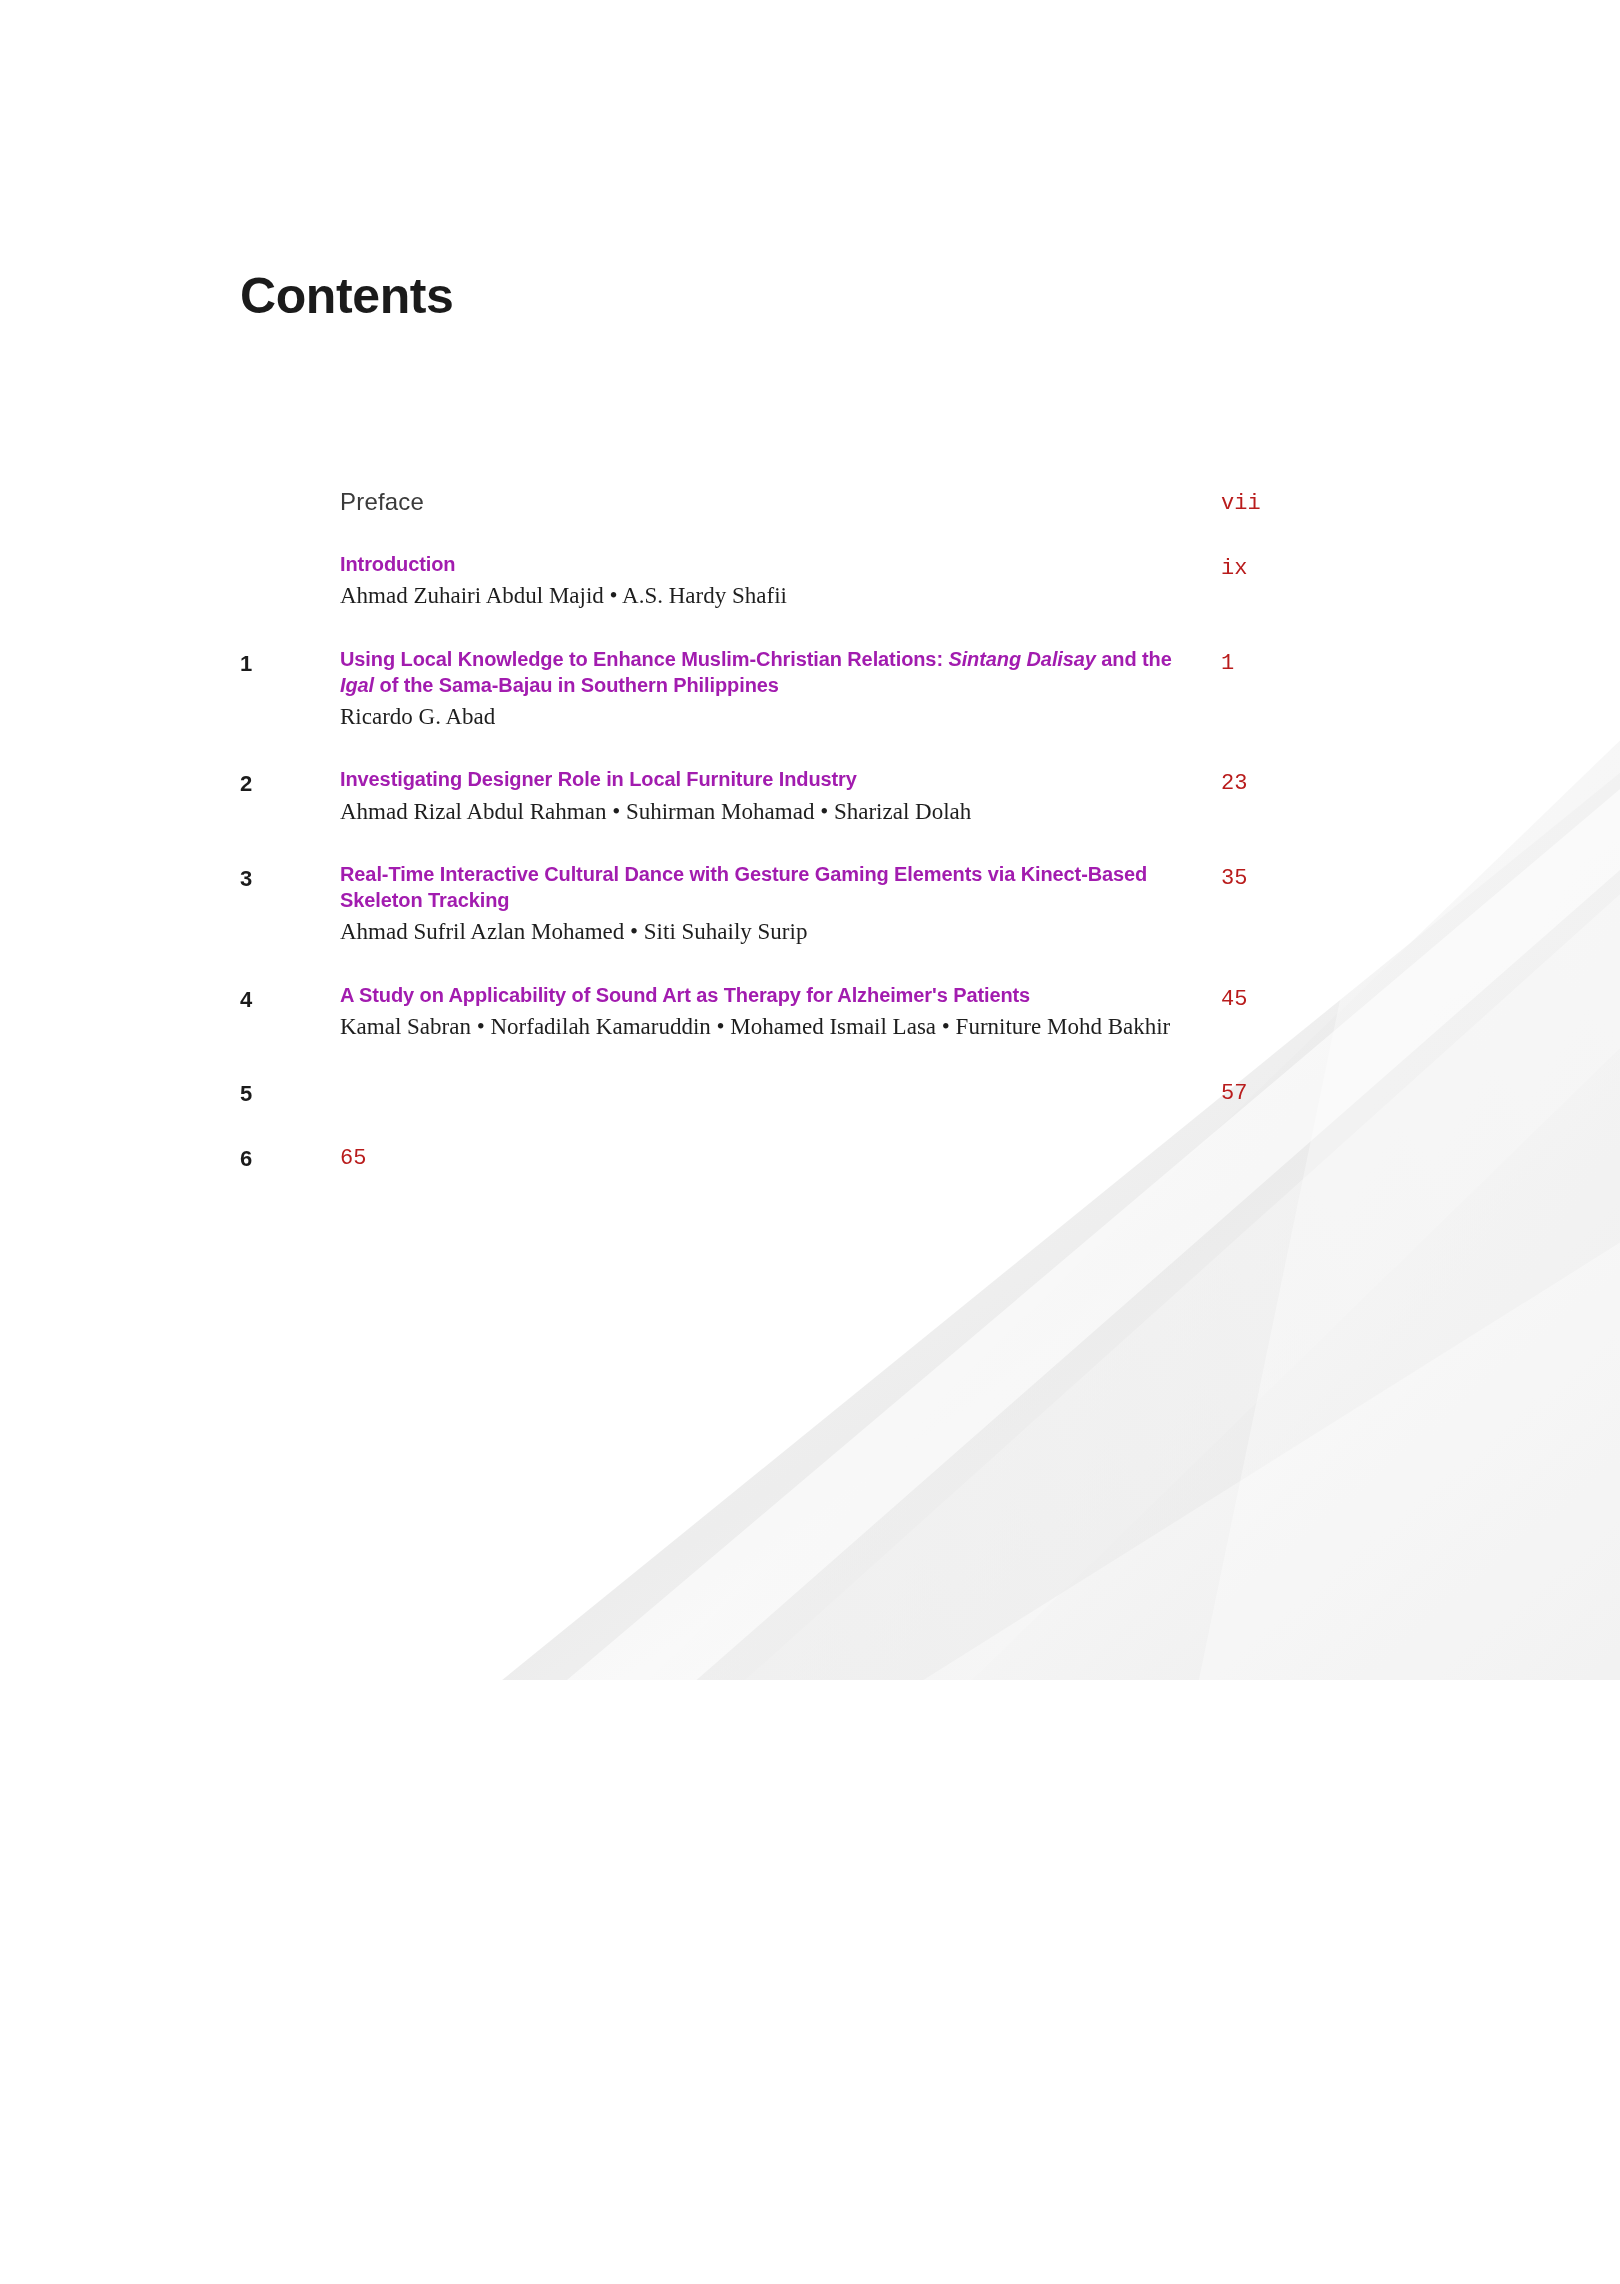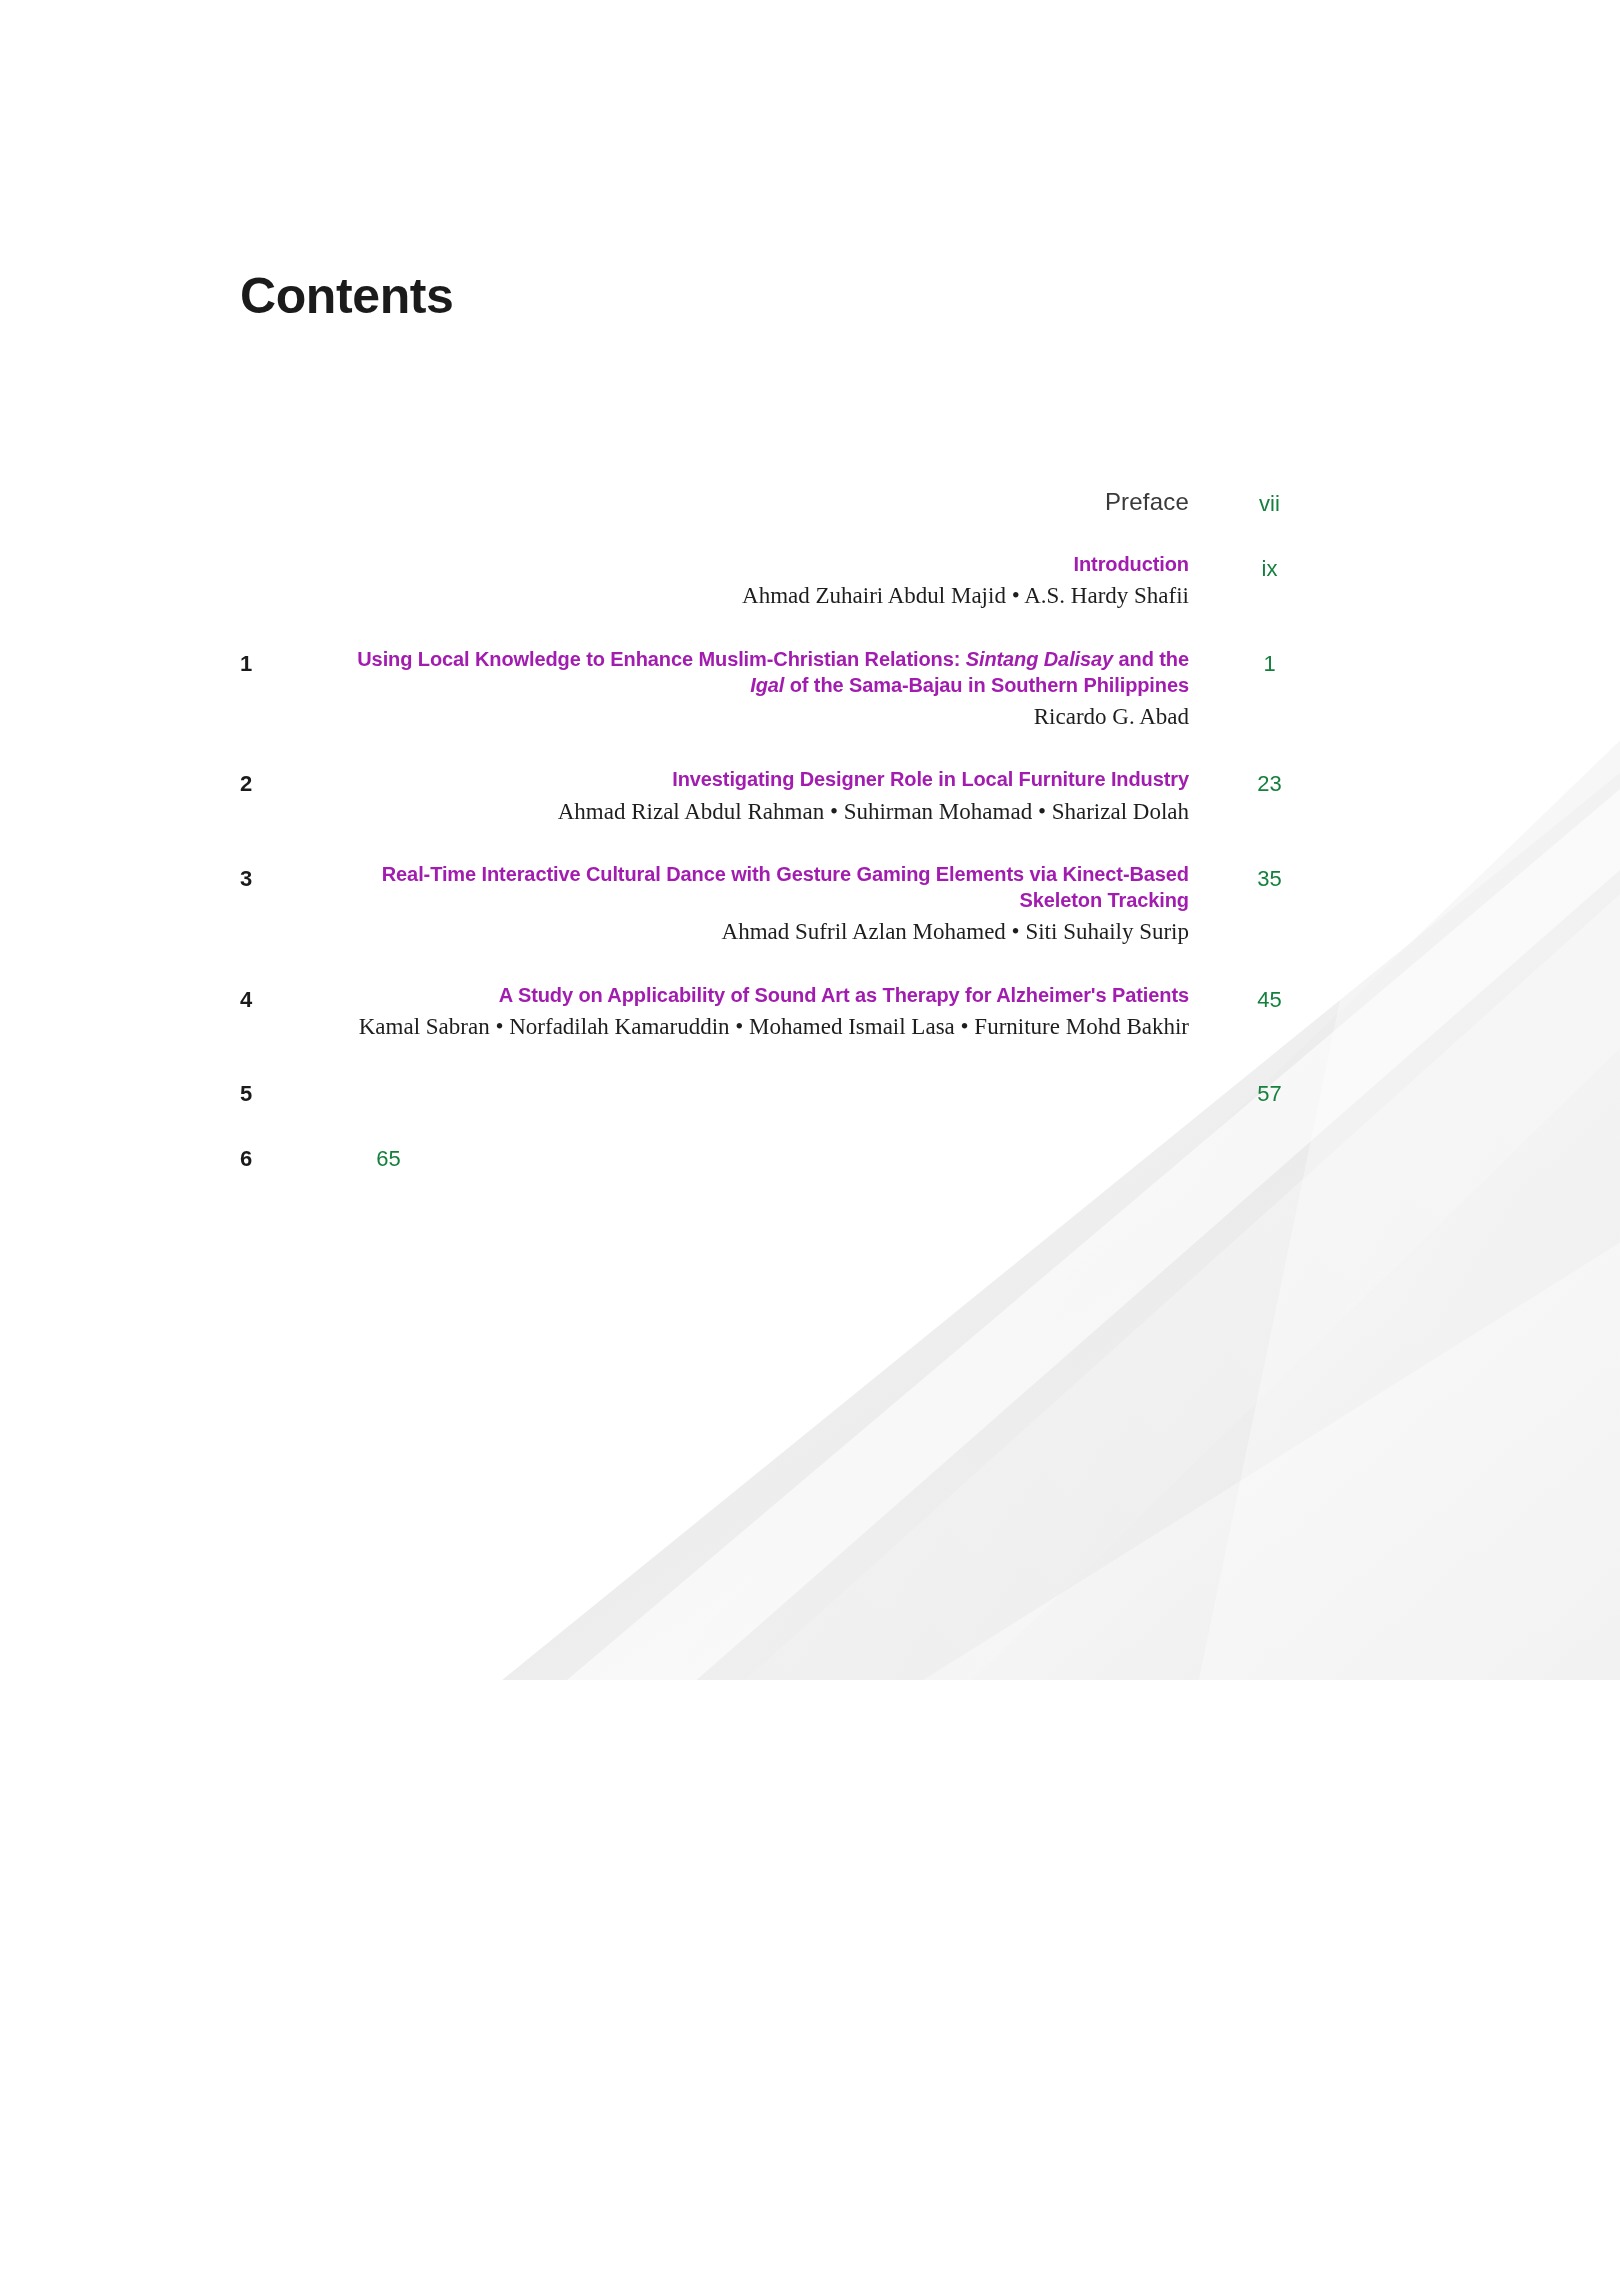--- a/index.html
+++ b/index.html
@@ -70,30 +70,30 @@
     font-size: 22px;
     font-weight: 700;
     color: #1b1b1b;
     padding-top: 4.9px;
     text-align: left;
   }
 
   .body {
     flex: 1 1 auto;
     padding-right: 32px;
-    text-align: right;
   }
 
   .pg {
     width: 97px;
     flex: 0 0 97px;
-    text-align: center;
+    text-align: left;
     font-size: 22px;
-    color: #15803d;
+    color: #b91c1c;
     padding-top: 4.9px;
+    font-family: Liberation Mono, monospace;
   }
 
   .title {
     font-size: 20px;
     line-height: 1.31;
     font-weight: 700;
     color: #a21caf;
     letter-spacing: -0.1px;
   }
   .title .ital {

